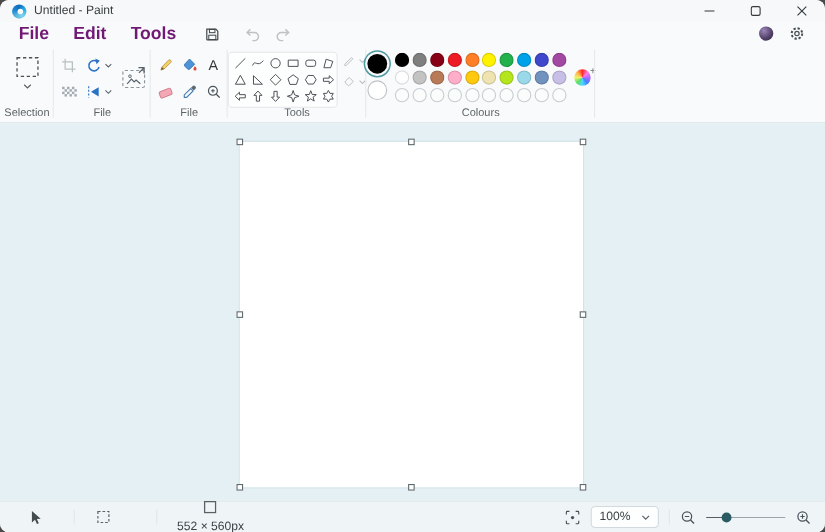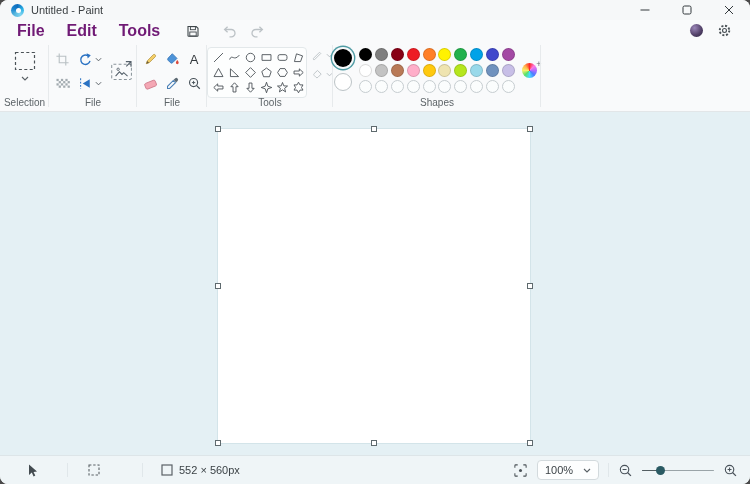--- a/index.html
+++ b/index.html
@@ -82,21 +82,21 @@
   .workspace { flex: 1; position: relative; background: #e4f0f4; }
   .canvas { position: absolute; left: 218px; top: 17px; background: #ffffff; box-shadow: 0 0 0 1px rgba(160,190,200,.25); }
   .handle { position: absolute; width: 6px; height: 6px; background: #fff; border: 1px solid #5f6a6e; }
   .h-tl { left: -3px; top: -3px; }   .h-tm { left: calc(50% - 3px); top: -3px; }   .h-tr { right: -3px; top: -3px; }
   .h-ml { left: -3px; top: calc(50% - 3px); }                                      .h-mr { right: -3px; top: calc(50% - 3px); }
   .h-bl { left: -3px; bottom: -3px; } .h-bm { left: calc(50% - 3px); bottom: -3px; } .h-br { right: -3px; bottom: -3px; }
 
   
   .statusbar { height: 29px; flex: none; background: #eff5f7; border-top: 1px solid #dde5e8;
                display: flex; align-items: center; font-size: 11px; color: #3c4347; }
-  .sb-cell { display: flex; align-items: center; gap: 6px; }
+  .sb-cell { display: flex; align-items: center; gap: 6px; flex-direction: column; }
   .sb-sep { width: 1px; height: 14px; background: #e0e7ea; }
   .sb-right { margin-left: auto; display: flex; align-items: center; gap: 9px; padding-right: 12px; }
   .zoombox { height: 20px; width: 62px; background: #fdfefe; border: 1px solid #d3dadd; border-radius: 4px;
              display: flex; align-items: center; justify-content: space-between; padding: 0 7px; }
   .slider { position: relative; width: 72px; height: 14px; }
   .slider-track { position: absolute; top: 6.5px; left: 0; right: 0; height: 1.5px; background: #9aa4a8; border-radius: 1px; }
   .slider-fill  { position: absolute; top: 6.5px; left: 0; height: 1.5px; background: #535e62; border-radius: 1px; }
   .slider-thumb { position: absolute; top: 2.5px; width: 9px; height: 9px; border-radius: 50%; background: #2a5a63; }
 
   .avatar { width: 13px; height: 13px; border-radius: 50%;
@@ -430,21 +430,21 @@
             <div class="swatch empty"></div>
             <div class="swatch empty"></div>
             <div class="swatch empty"></div>
             <div class="swatch empty"></div>
           </div>
         <div class="wheel-wrap">
           <div class="wheel"></div>
           <div class="wheel-plus">+</div>
         </div>
       </div>
-      <div class="group-label">Shapes</div>
+      <div class="group-label">Colours</div>
     </div>
 
 
 
   </div>
 
   <div class="workspace">
     <div class="canvas" style="width: 312px; height: 314px;">
       <div class="handle h-tl"></div>
       <div class="handle h-tm"></div>

